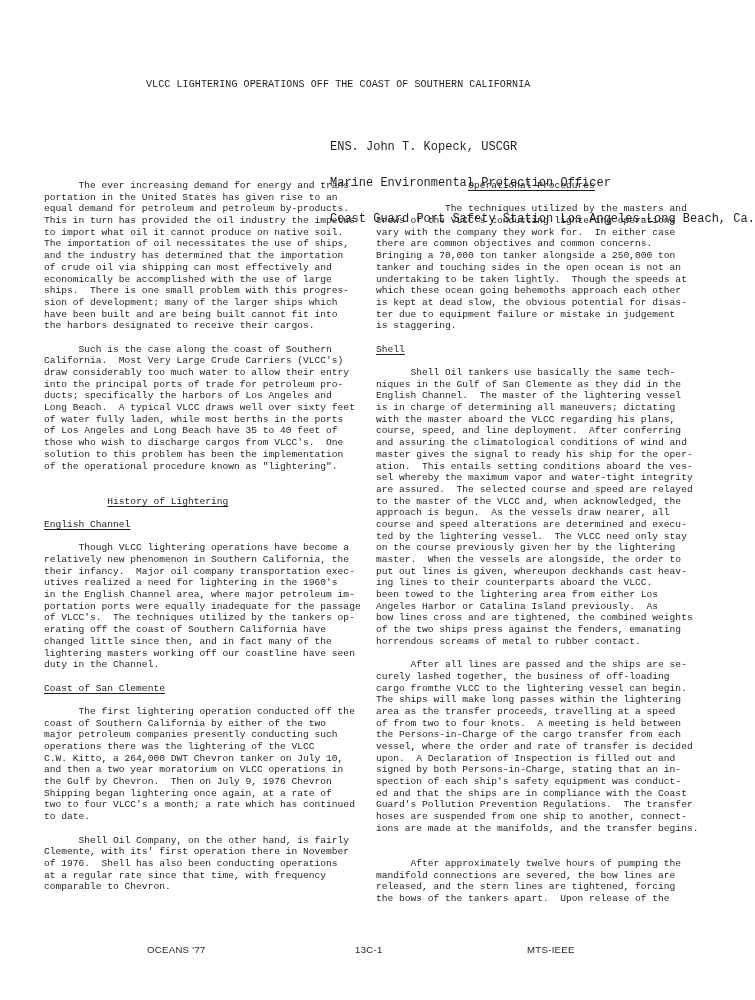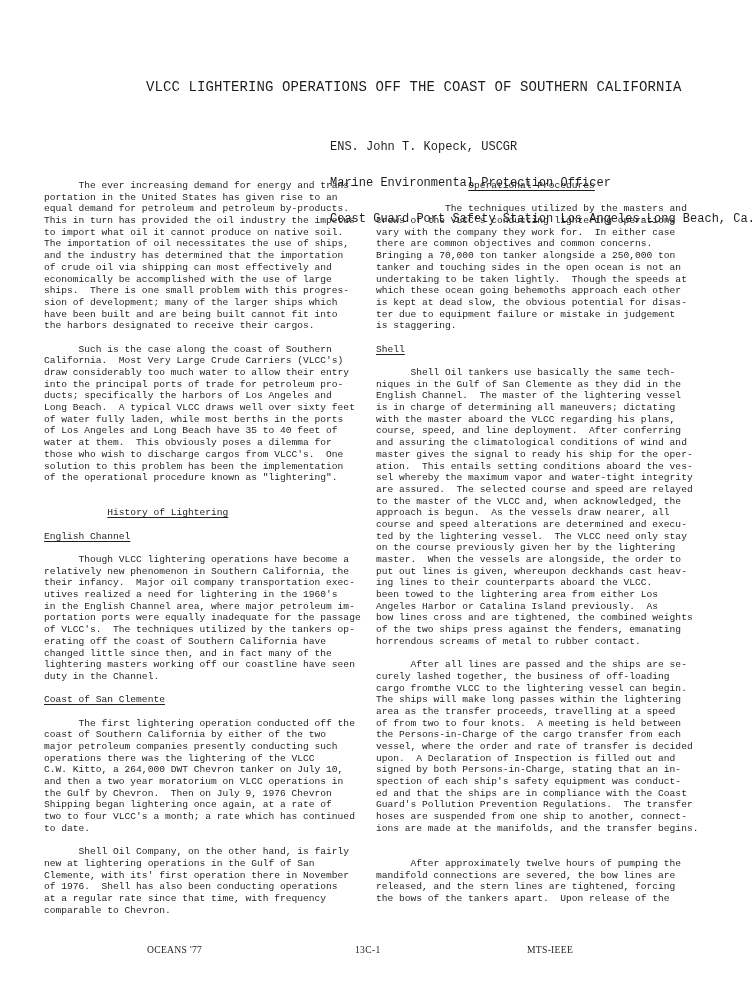--- a/index.html
+++ b/index.html
@@ -3,41 +3,41 @@
   <meta charset="utf-8">
   <style>
     html, body { margin: 0; padding: 0; background: #ffffff; }
     body {
       width: 755px; height: 1000px; position: relative; overflow: hidden;
       font-family: "Liberation Mono", "DejaVu Sans Mono", monospace;
       color: #1e1e1e;
     }
     .page-title {
       position: absolute; left: 146px; top: 79px;
-      font-size: 14px; letter-spacing: 0.1px; white-space: pre;
+      font-size: 10px; letter-spacing: 0.1px; white-space: pre;
     }
     .author-block {
       position: absolute; left: 330px; top: 117px;
       font-size: 12px; line-height: 12px; white-space: pre;
     }
     .column {
       position: absolute; top: 180px;
       font-size: 9.6px; line-height: 11.7px;
     }
     .col-left { left: 44px; width: 320px; }
     .col-right { left: 376px; width: 330px; }
     .line { white-space: pre; display: block; height: 11.7px; }
     .gap { height: 11.7px; display: block; }
     .heading {
       white-space: pre; display: block; height: 11.7px;
     }
     .heading span.u { text-decoration: underline; text-underline-offset: 2px; }
     .footer {
       position: absolute; top: 944px; font-size: 9.6px;
-      font-family: Liberation Serif, serif;
+      font-family: Liberation Sans, sans-serif;
       letter-spacing: 0.3px;
     }
   </style>
 </head>
 <body>
 
 <div class="page-title">VLCC LIGHTERING OPERATIONS OFF THE COAST OF SOUTHERN CALIFORNIA</div>
 
 <div class="author-block">
   <div>ENS. John T. Kopeck, USCGR</div>
@@ -64,21 +64,20 @@
   <span class="gap"></span>
   <div>
       <span class="line">      Such is the case along the coast of Southern</span>
       <span class="line">California.  Most Very Large Crude Carriers (VLCC's)</span>
       <span class="line">draw considerably too much water to allow their entry</span>
       <span class="line">into the principal ports of trade for petroleum pro-</span>
       <span class="line">ducts; specifically the harbors of Los Angeles and</span>
       <span class="line">Long Beach.  A typical VLCC draws well over sixty feet</span>
       <span class="line">of water fully laden, while most berths in the ports</span>
       <span class="line">of Los Angeles and Long Beach have 35 to 40 feet of</span>
-      <span class="line">water at them.  This obviously poses a dilemma for</span>
       <span class="line">those who wish to discharge cargos from VLCC's.  One</span>
       <span class="line">solution to this problem has been the implementation</span>
       <span class="line">of the operational procedure known as "lightering".</span>
     </div>
   <span class="gap"></span>
   <span class="gap"></span>
   <span class="heading">           <span class="u">History of Lightering</span></span>
   <span class="gap"></span>
   <span class="heading"><span class="u">English Channel</span></span>
   <span class="gap"></span>
@@ -106,21 +105,20 @@
       <span class="line">C.W. Kitto, a 264,000 DWT Chevron tanker on July 10,</span>
       <span class="line">and then a two year moratorium on VLCC operations in</span>
       <span class="line">the Gulf by Chevron.  Then on July 9, 1976 Chevron</span>
       <span class="line">Shipping began lightering once again, at a rate of</span>
       <span class="line">two to four VLCC's a month; a rate which has continued</span>
       <span class="line">to date.</span>
     </div>
   <span class="gap"></span>
   <div>
       <span class="line">      Shell Oil Company, on the other hand, is fairly</span>
-      <span class="line">new at lightering operations in the Gulf of San</span>
       <span class="line">Clemente, with its' first operation there in November</span>
       <span class="line">of 1976.  Shell has also been conducting operations</span>
       <span class="line">at a regular rate since that time, with frequency</span>
       <span class="line">comparable to Chevron.</span>
     </div>
 </div>
 
 <div class="column col-right">
   <span class="heading">                <span class="u">Operational Procedures</span></span>
   <span class="gap"></span>

